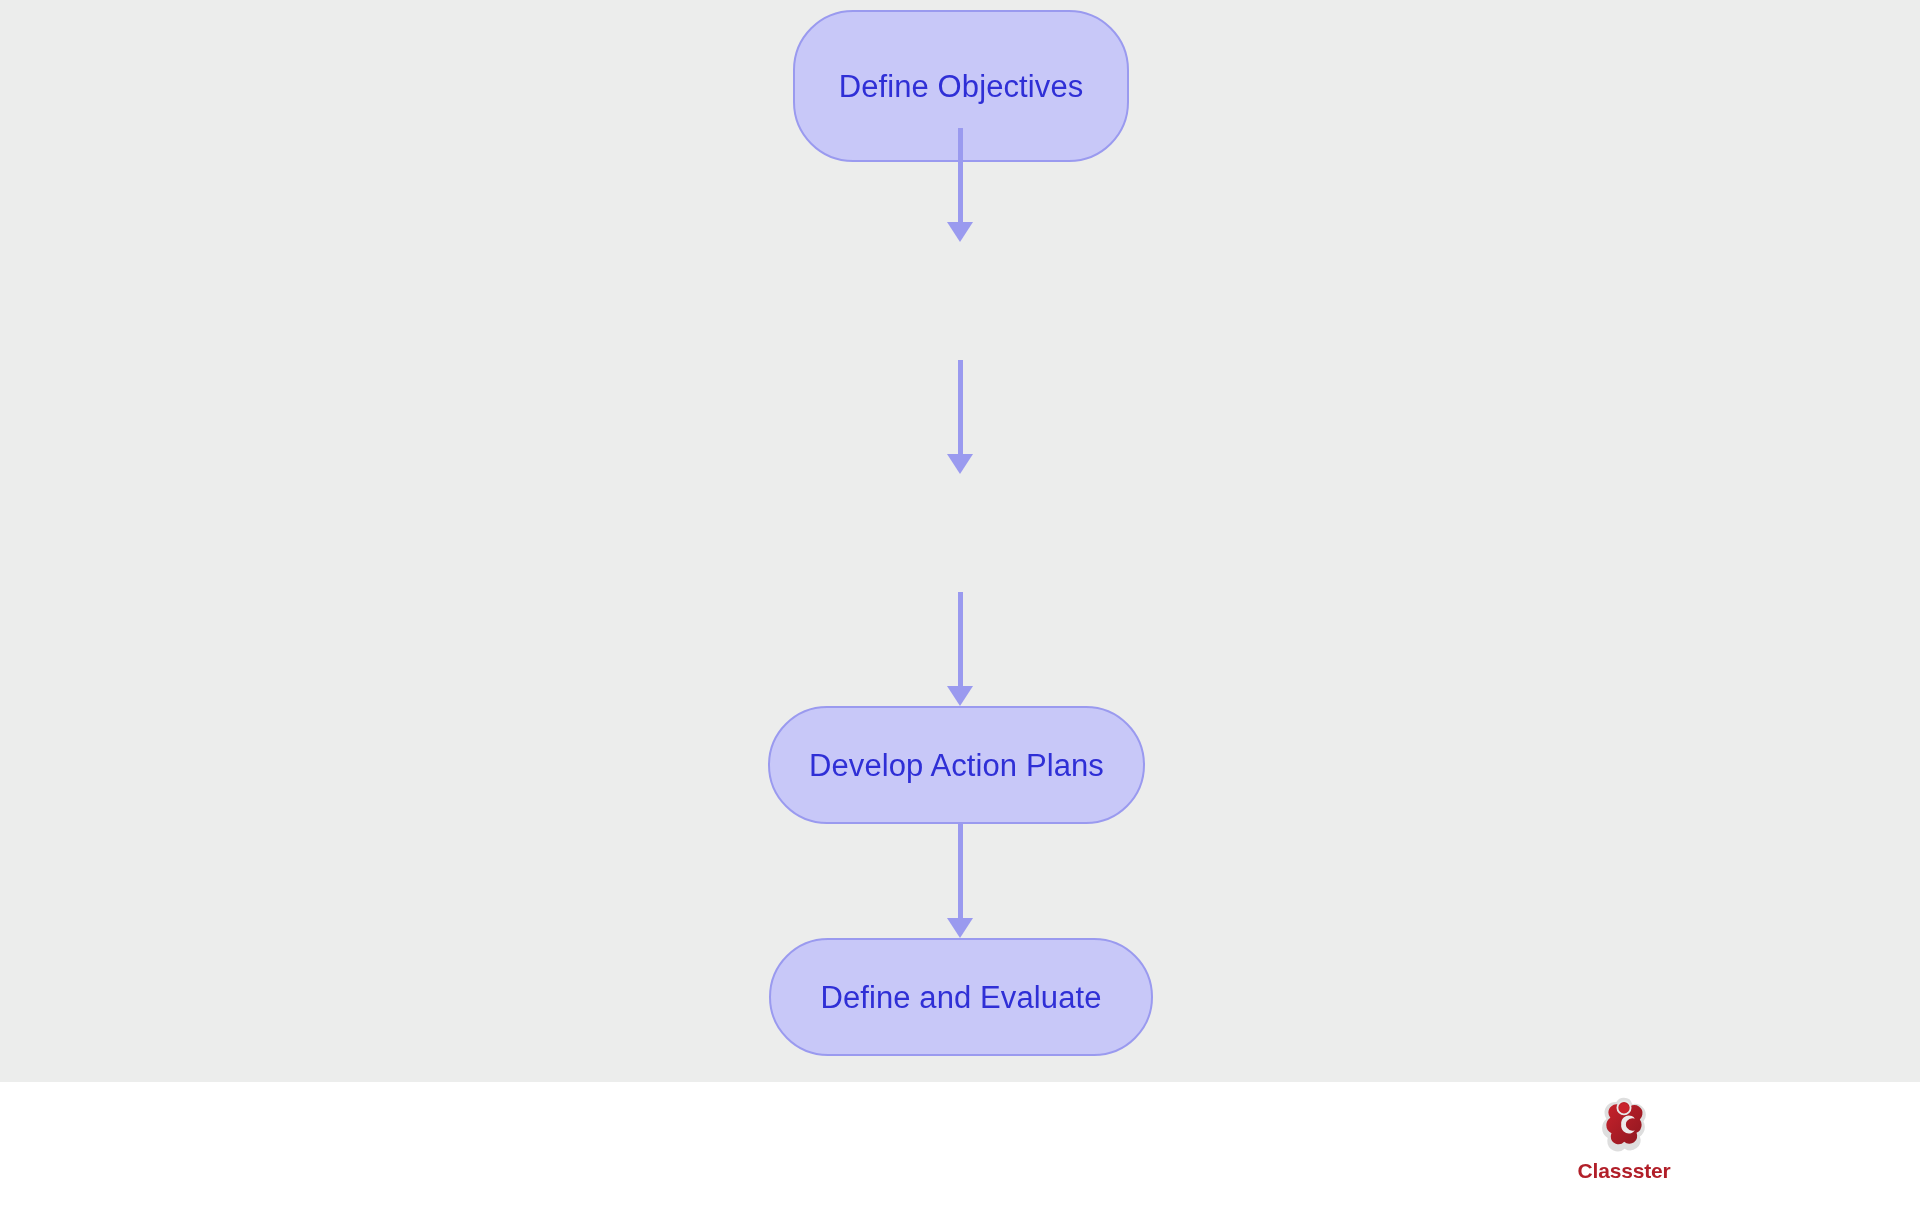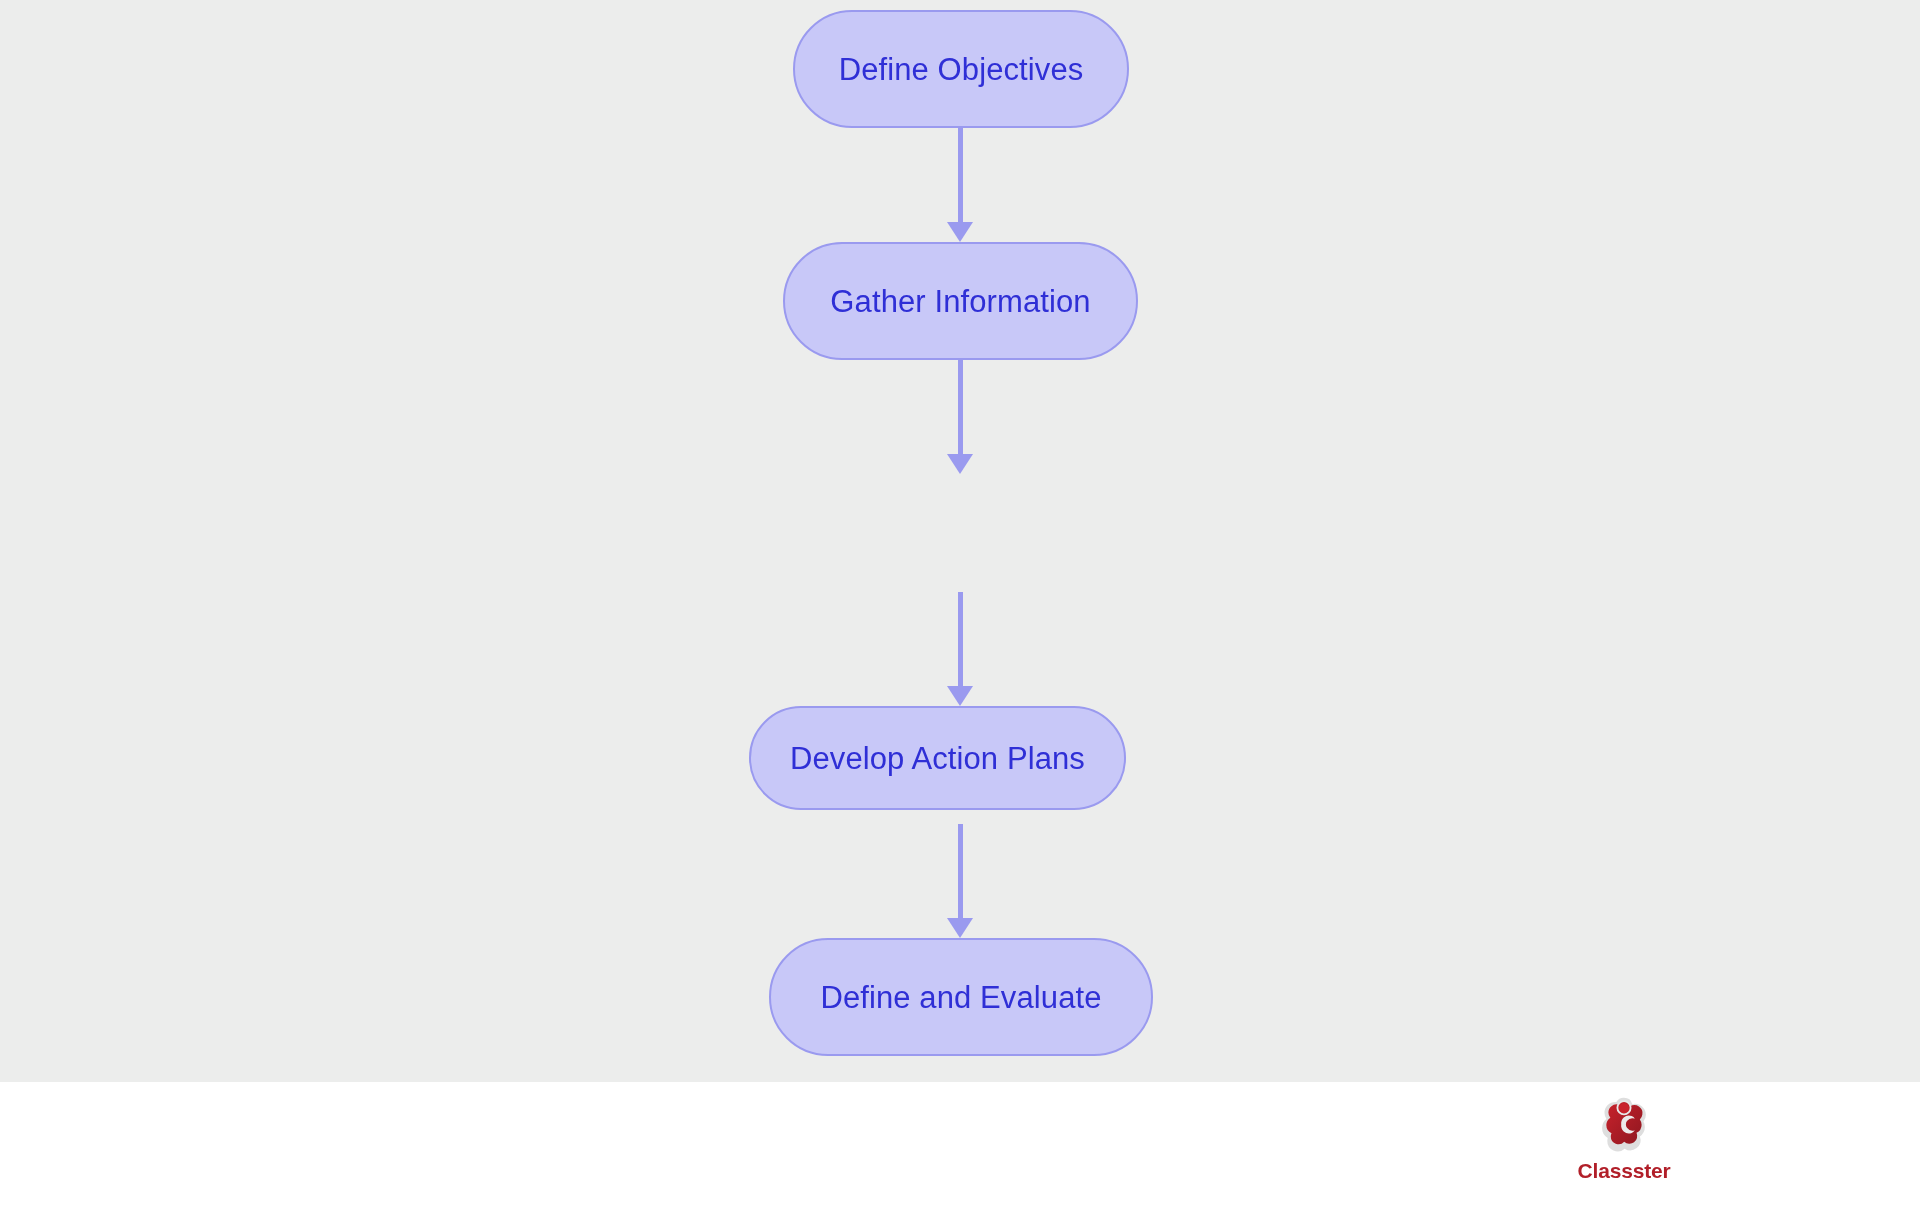--- a/index.html
+++ b/index.html
@@ -55,24 +55,24 @@
     letter-spacing: 0.1px;
     white-space: nowrap;
   }
 
   .node-label {
     display: block;
     line-height: 1;
   }
 
   
-  .node-1 { left: 793px;  top: 10px;   width: 336px; height: 118px; }
+  .node-1 { left: 793px;  top: 10px;   width: 336px; height: 152px; }
   .node-2 { left: 783px;  top: 242px;  width: 355px; height: 118px; }
   .node-3 { left: 779px;  top: 474px;  width: 364px; height: 118px; }
-  .node-4 { left: 749px;  top: 706px;  width: 377px; height: 104px; }
+  .node-4 { left: 768px;  top: 706px;  width: 377px; height: 118px; }
   .node-5 { left: 769px;  top: 938px;  width: 384px; height: 118px; }
 
   
   .connector {
     position: absolute;
     left: 955px;
     width: 10px;
   }
   .conn-line {
     position: absolute;
@@ -153,23 +153,20 @@
 
       <div class="node node-1">
         <span class="node-label">Define Objectives</span>
       </div>
 
       <div class="connector connector-1">
         <div class="conn-line"></div>
         <div class="conn-head"></div>
       </div>
 
-      <div class="node node-2">
-        <span class="node-label">Gather Information</span>
-      </div>
 
       <div class="connector connector-2">
         <div class="conn-line"></div>
         <div class="conn-head"></div>
       </div>
 
 
       <div class="connector connector-3">
         <div class="conn-line"></div>
         <div class="conn-head"></div>

